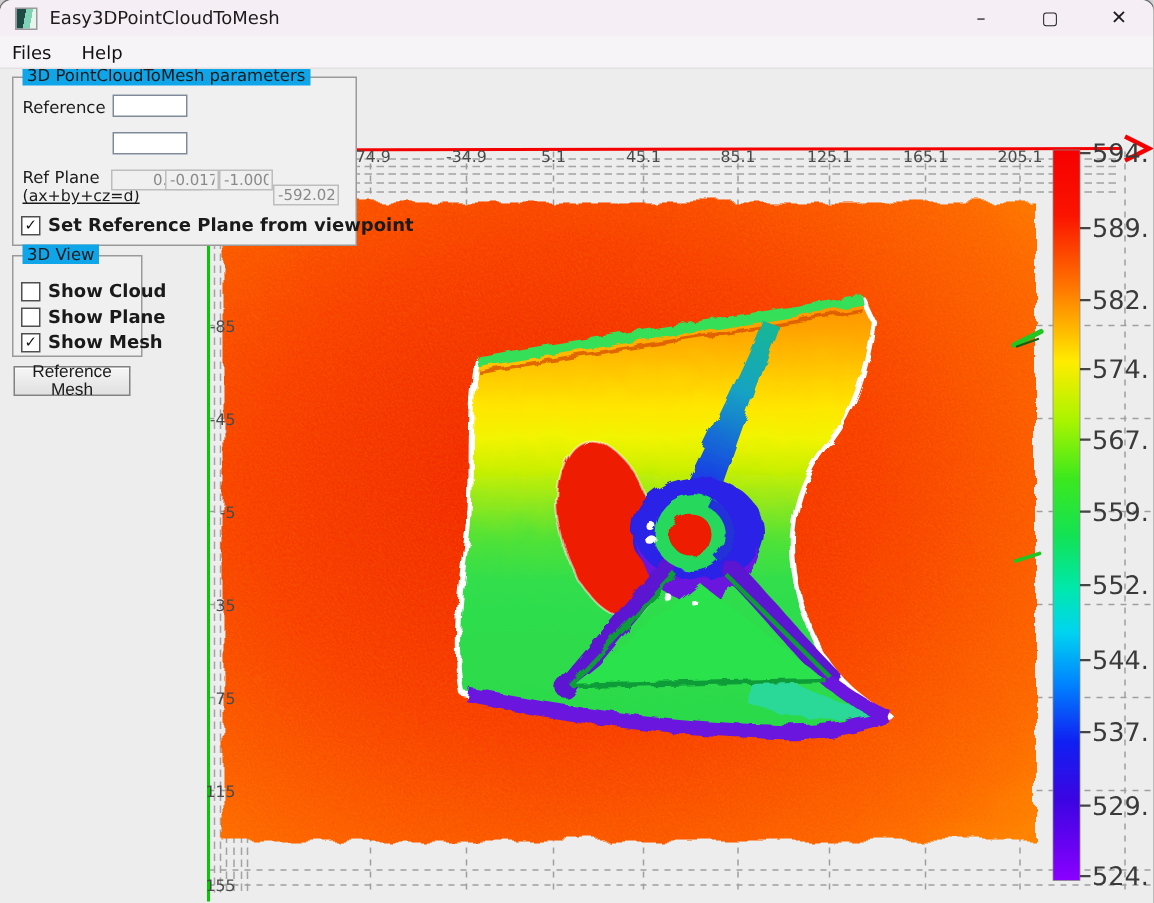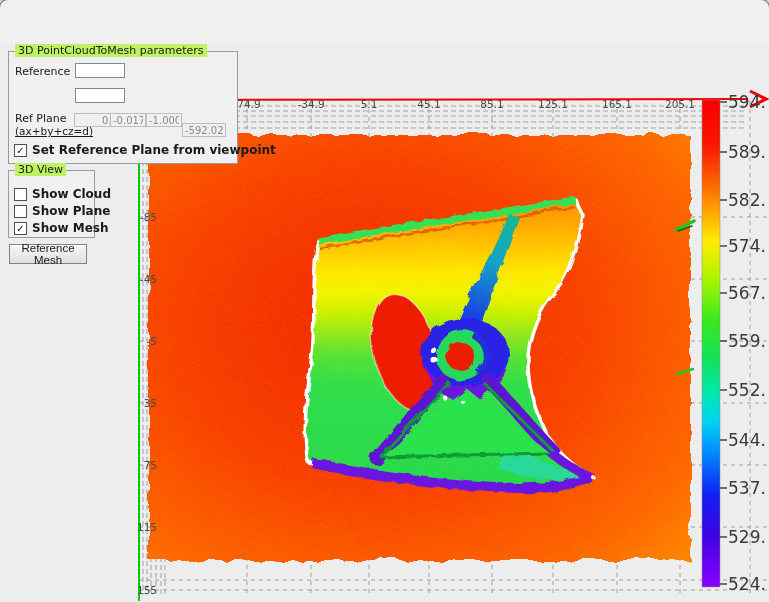--- a/index.html
+++ b/index.html
@@ -17,21 +17,21 @@
   .win-btn.close{font-size:13px;}
   
   .menubar{position:absolute;left:0;top:24px;width:769px;height:21px;background:#f7f4f7;
            border-bottom:1px solid #e3e0e3;display:flex;align-items:center;z-index:20;}
   .menu-item{font-size:12px;color:#111;padding:0 10px;height:21px;display:flex;align-items:center;}
   .menu-item:first-child{padding-left:8px;}
   
   .viewport-svg{position:absolute;left:0;top:0;z-index:1;}
   
   .groupbox{position:absolute;border:1px solid #9a9a9a;background:#f0f0f0;z-index:10;}
-  .gb-title{position:absolute;top:-8px;left:6px;background:#bef264;padding:0 3px;
+  .gb-title{position:absolute;top:-8px;left:6px;background:#0ea5e9;padding:0 3px;
             font-size:11px;color:#1a1a1a;white-space:nowrap;}
   .flabel{position:absolute;font-size:11px;color:#1a1a1a;line-height:12px;}
   .formula{position:absolute;font-size:10.5px;color:#1a1a1a;text-decoration:underline;}
   .tinput{position:absolute;border:1px solid #7f8a99;background:#fff;font-size:10.5px;
           font-family:"DejaVu Sans",sans-serif;padding:0 2px;color:#111;}
   .tinput.ro{background:#f0f0f0;border:1px solid #bdbdbd;color:#8a8a8a;}
   .cb{position:absolute;display:flex;align-items:center;gap:5px;}
   .cb .box{width:11px;height:11px;background:#fff;border:1px solid #4f4f4f;font-size:10px;
            line-height:11px;text-align:center;color:#111;font-weight:bold;flex:none;}
   .cb .lbl{font-size:12px;color:#1a1a1a;white-space:nowrap;font-weight:bold;}
@@ -206,20 +206,33 @@
       <text x="157" y="221">-85</text>
       <text x="157" y="283">-45</text>
       <text x="157" y="345">-5</text>
       <text x="157" y="407">35</text>
       <text x="157" y="469">75</text>
       <text x="157" y="531">115</text>
       <text x="157" y="594">155</text>
     </g>
   </svg>
 
+  <div class="titlebar">
+    <span class="app-icon"></span>
+    <span class="title-text">Easy3DPointCloudToMesh</span>
+    <div class="win-controls">
+      <span class="win-btn">–</span>
+      <span class="win-btn">▢</span>
+      <span class="win-btn close">✕</span>
+    </div>
+  </div>
+  <div class="menubar">
+    <span class="menu-item">Files</span>
+    <span class="menu-item">Help</span>
+  </div>
 
   <div class="groupbox" style="left:8px;top:51px;width:228px;height:111px;">
     <span class="gb-title">3D PointCloudToMesh parameters</span>
     <span class="flabel" style="left:6px;top:14px;">Reference</span>
     <input class="tinput" style="left: 66px; top: 11px; width: 44px; height: 13px;" type="text" value="">
     <input class="tinput" style="left: 66px; top: 36px; width: 44px; height: 13px;" type="text" value="">
     <span class="flabel" style="left:6px;top:61px;">Ref Plane</span>
     <span class="formula" style="left:6px;top:73px;">(ax+by+cz=d)</span>
     <input class="tinput ro" style="left: 65px; top: 61px; width: 30px; height: 12px; font-size: 10px; padding-left: 27px;" type="text" readonly="" value="0.017">
     <input class="tinput ro" style="left: 101px; top: 61px; width: 30px; height: 12px; font-size: 10px;" type="text" readonly="" value="-0.017">

